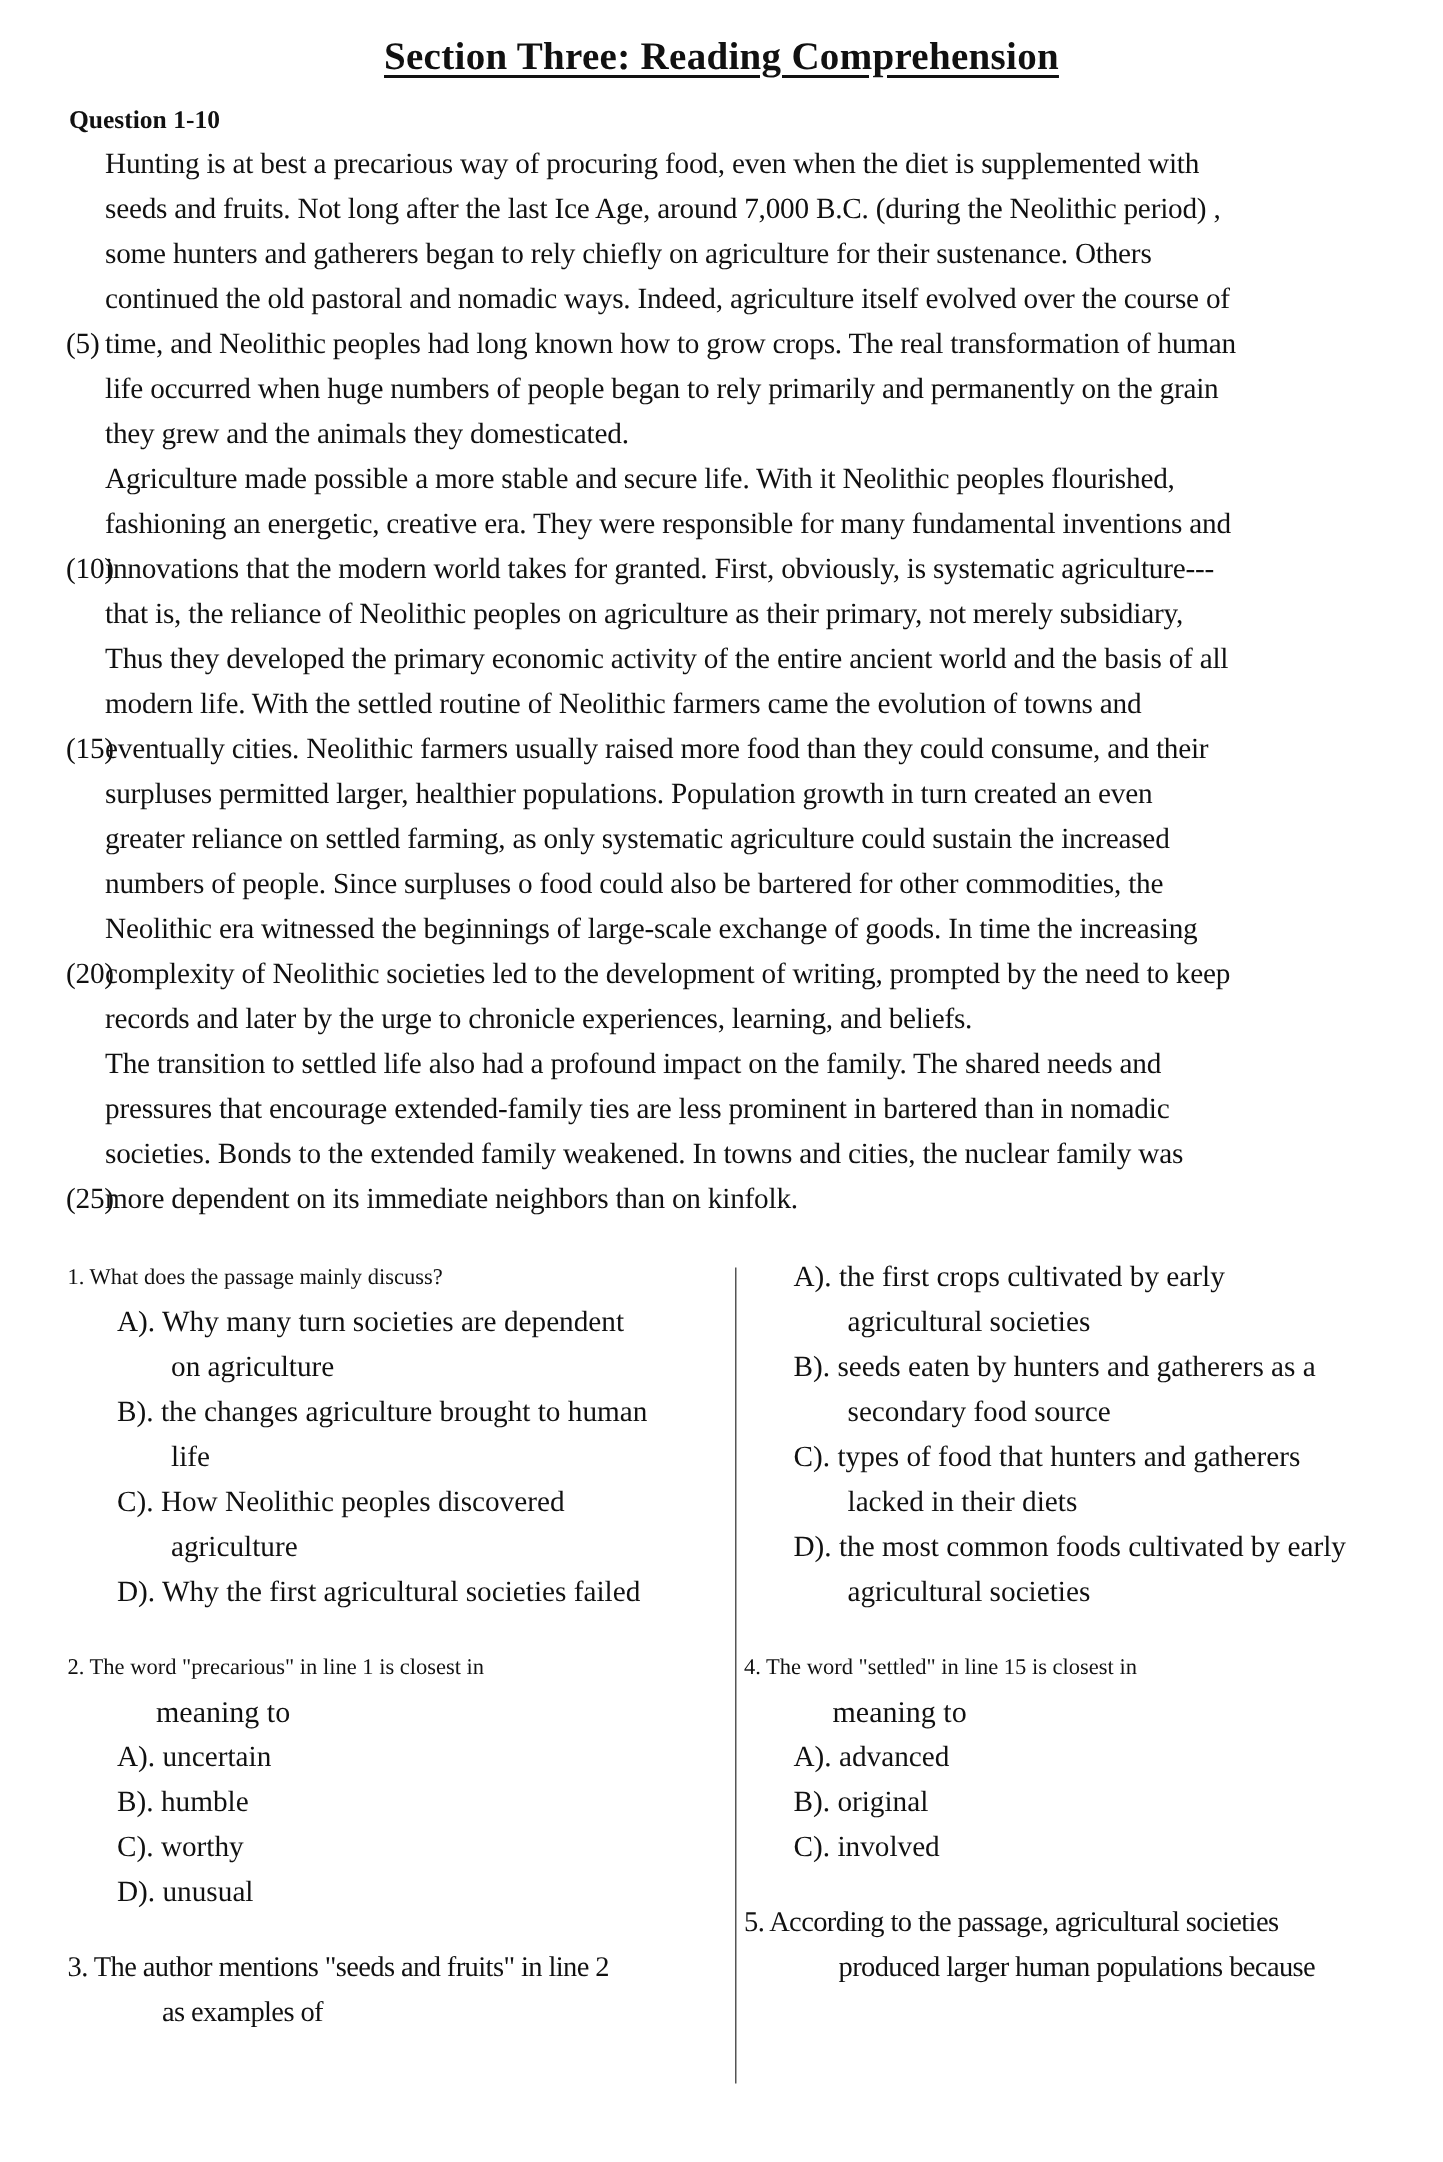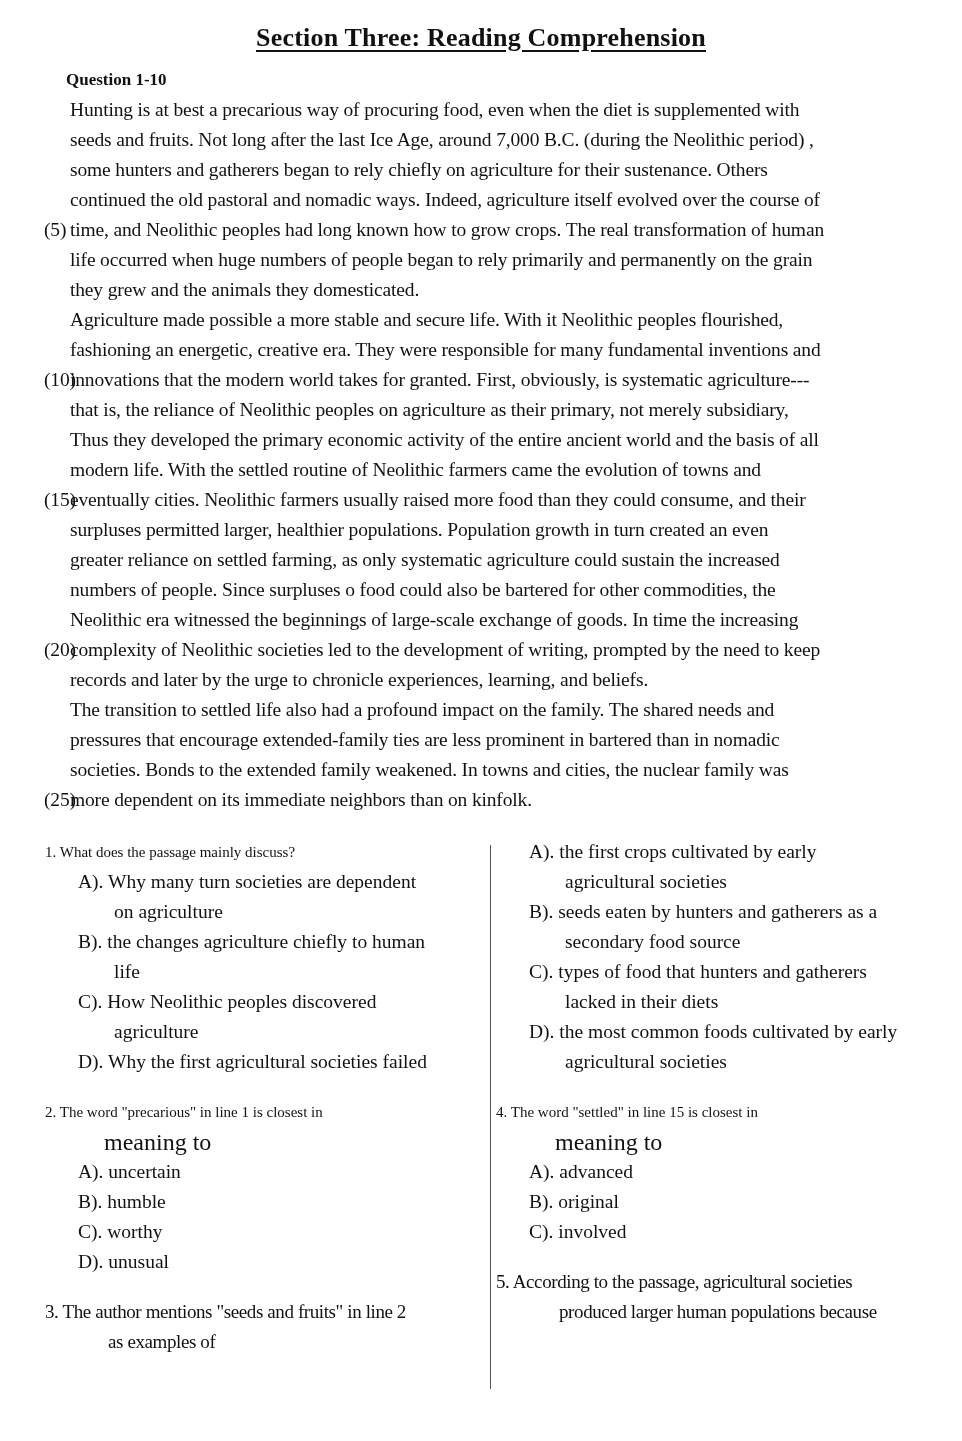--- a/index.html
+++ b/index.html
@@ -25,21 +25,21 @@
     text-underline-offset: 4px;
     letter-spacing: 0.2px;
     margin: 24px 0 0 0;
     line-height: 1.1;
   }
 
   
   #question-range {
     font-size: 17px;
     font-weight: bold;
-    margin: 18px 0 0 66px;
+    margin: 18px 0 0 46px;
     line-height: 1.1;
   }
 
   
   #passage {
     margin: 6px 0 0 0;
     padding: 0;
   }
   .passage-line {
     position: relative;
@@ -92,21 +92,21 @@
     margin-bottom: 20px;
   }
   .q-stem {
     font-size: 15px;
     line-height: 30px;
     padding-left: 15px;
     text-indent: -15px;
     margin-left: 15px;
   }
   .q-subline {
-    font-size: 24px;
+    font-size: 20px;
     line-height: 30px;
     padding-left: 74px;
   }
   .q-opt {
     font-size: 19.5px;
     line-height: 30px;
     padding-left: 66px;
     text-indent: -18px;
   }
   .q-opt .cont {
@@ -159,21 +159,21 @@
     <div class="passage-line"><span>societies. Bonds to the extended family weakened. In towns and cities, the nuclear family was</span></div>
     <div class="passage-line has-no"><span class="line-no">(25)</span><span>more dependent on its immediate neighbors than on kinfolk.</span></div>
   </div>
 
 <div id="questions">
   <div id="column-divider"></div>
   <div class="q-col left" id="q-col-left">
       <div class="q-block">
         <div class="q-stem">1. What does the passage mainly discuss?</div>
         <div class="q-opt"><span>A).</span><span> Why many turn societies are dependent</span><span class="cont">on agriculture</span></div>
-        <div class="q-opt"><span>B).</span><span> the changes agriculture chiefly to human</span><span class="cont">life</span></div>
+        <div class="q-opt"><span>B).</span><span> the changes agriculture brought to human</span><span class="cont">life</span></div>
         <div class="q-opt"><span>C).</span><span> How Neolithic peoples discovered</span><span class="cont">agriculture</span></div>
         <div class="q-opt"><span>D).</span><span> Why the first agricultural societies failed</span></div>
       </div>
       <div class="q-block">
         <div class="q-stem">2. The word "precarious" in line 1 is closest in</div>
         <div class="q-subline">meaning to</div>
         <div class="q-opt"><span>A).</span><span> uncertain</span></div>
         <div class="q-opt"><span>B).</span><span> humble</span></div>
         <div class="q-opt"><span>C).</span><span> worthy</span></div>
         <div class="q-opt"><span>D).</span><span> unusual</span></div>

